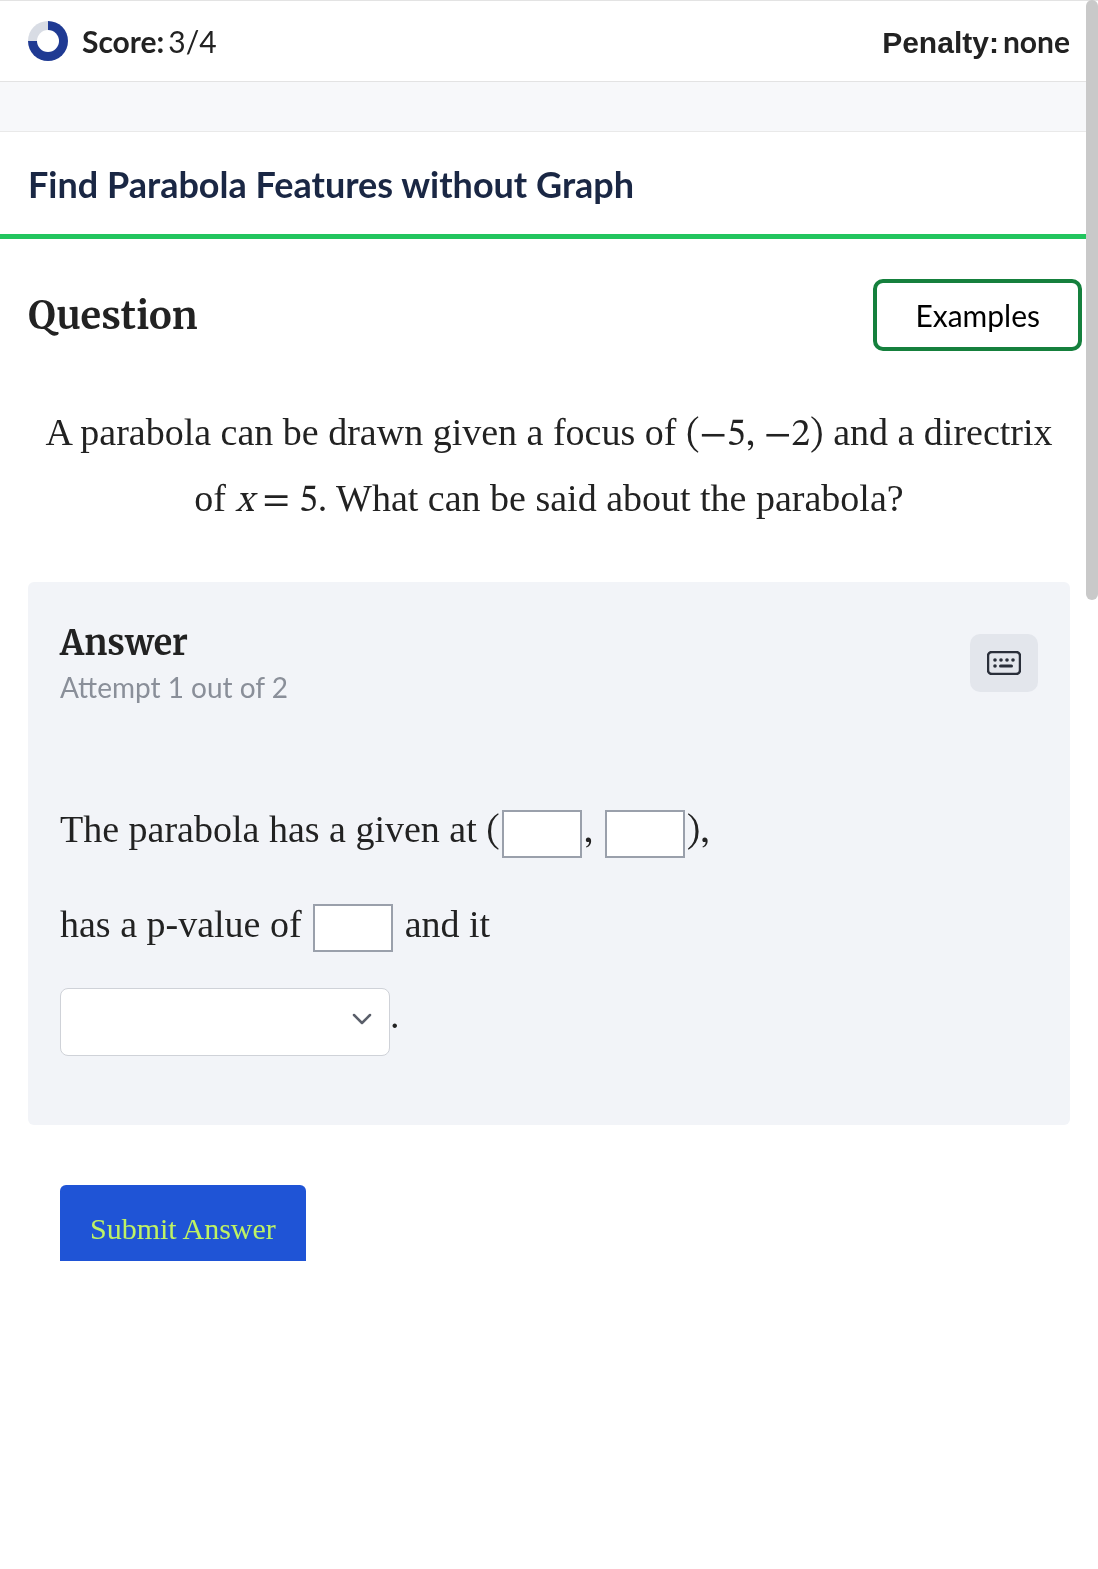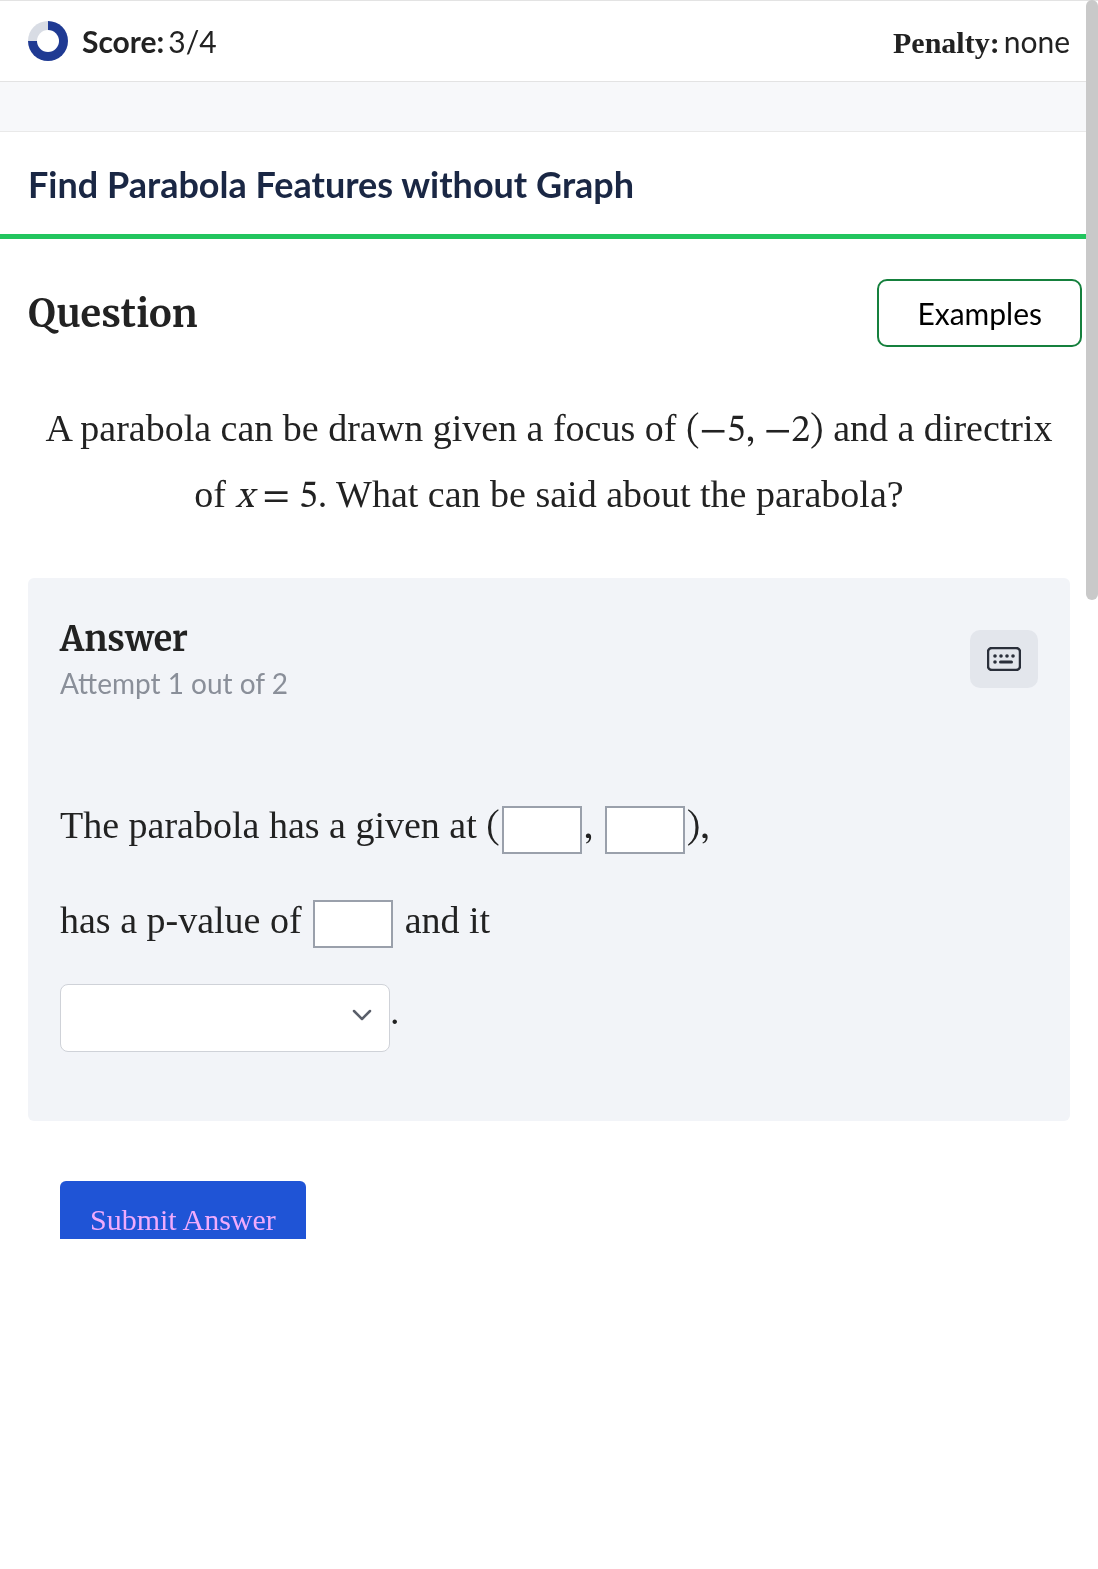--- a/index.html
+++ b/index.html
@@ -55,28 +55,28 @@
     font-weight: 700;
     font-size: 30px;
     color: #222;
   }
   .score-value {
     font-family: 'Lato', 'Helvetica Neue', Arial, sans-serif;
     font-weight: 400;
     font-size: 30px;
   }
   .penalty-label {
-    font-family: Liberation Serif, serif;
+    font-family: Liberation Sans, sans-serif;
     font-weight: 700;
     font-size: 30px;
     margin-left: 16px;
   }
   .penalty-value {
     font-family: 'Lato', 'Helvetica Neue', Arial, sans-serif;
-    font-weight: 400;
+    font-weight: 700;
     font-size: 30px;
   }
   .spacer {
     height: 50px;
     background: #f7f8fa;
     border-bottom: 1px solid #e9e9e9;
   }
   .topic {
     padding: 30px 23px 28px 28px;
     border-bottom: 5px solid #22c55e;
@@ -97,21 +97,21 @@
     font-family: 'Merriweather', Georgia, serif;
     font-weight: 700;
     font-size: 38px;
     color: #222;
   }
   .examples-btn {
     font-family: 'Lato', 'Helvetica Neue', Arial, sans-serif;
     font-size: 30px;
     padding: 14px 38px;
     background: #fff;
-    border: 2px solid #15803d;
+    border: 4px solid #15803d;
     border-radius: 10px;
     cursor: pointer;
   }
   .prompt {
     padding: 40px 28px 30px 28px;
     font-family: Georgia, 'Times New Roman', serif;
     font-size: 38px;
     line-height: 1.65;
     color: #222;
     text-align: center;
@@ -193,28 +193,28 @@
     right: 18px;
     top: 50%;
     transform: translateY(-50%);
     pointer-events: none;
   }
   .submit-wrap {
     margin: 60px 28px 0 60px;
   }
   .submit-btn {
     background: #1f54d6;
-    color: #f0abfc;
+    color: #bef264;
     font-family: Georgia, 'Times New Roman', serif;
     font-size: 30px;
     padding: 22px 30px 10px 30px;
     border: none;
     border-radius: 6px 6px 0 0;
     cursor: pointer;
-    height: 58px;
+    height: 76px;
     overflow: hidden;
   }
 </style>
 </head>
 <body>
 
 <div class="scrollbar"></div>
 
 <div class="header">
   <div class="header-left">

